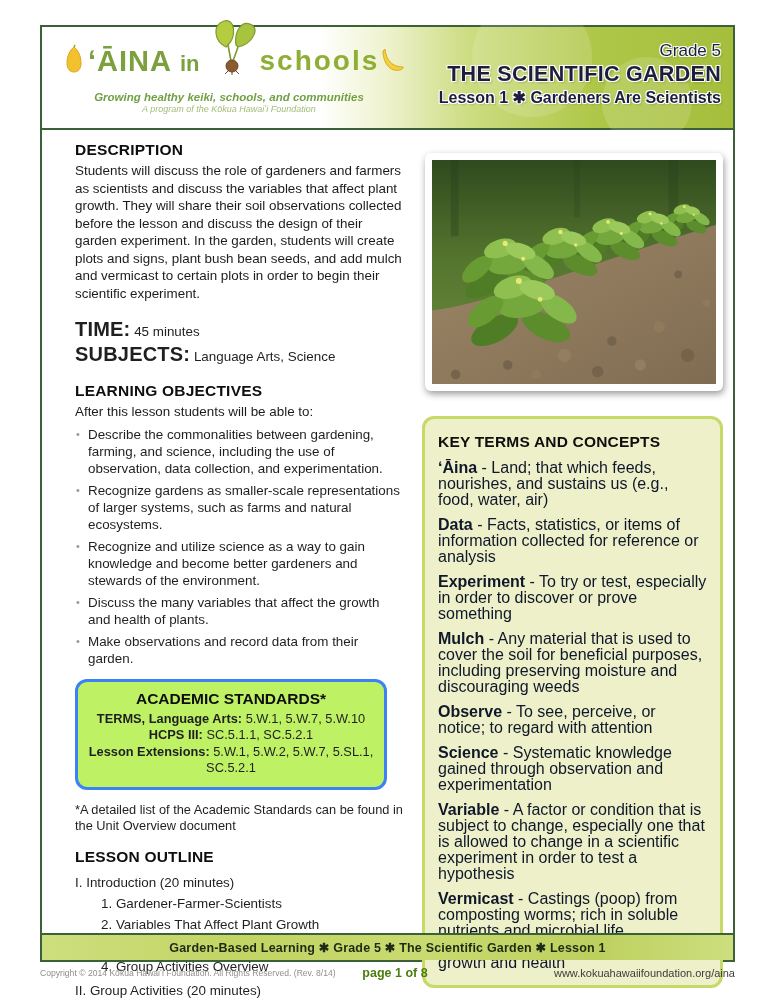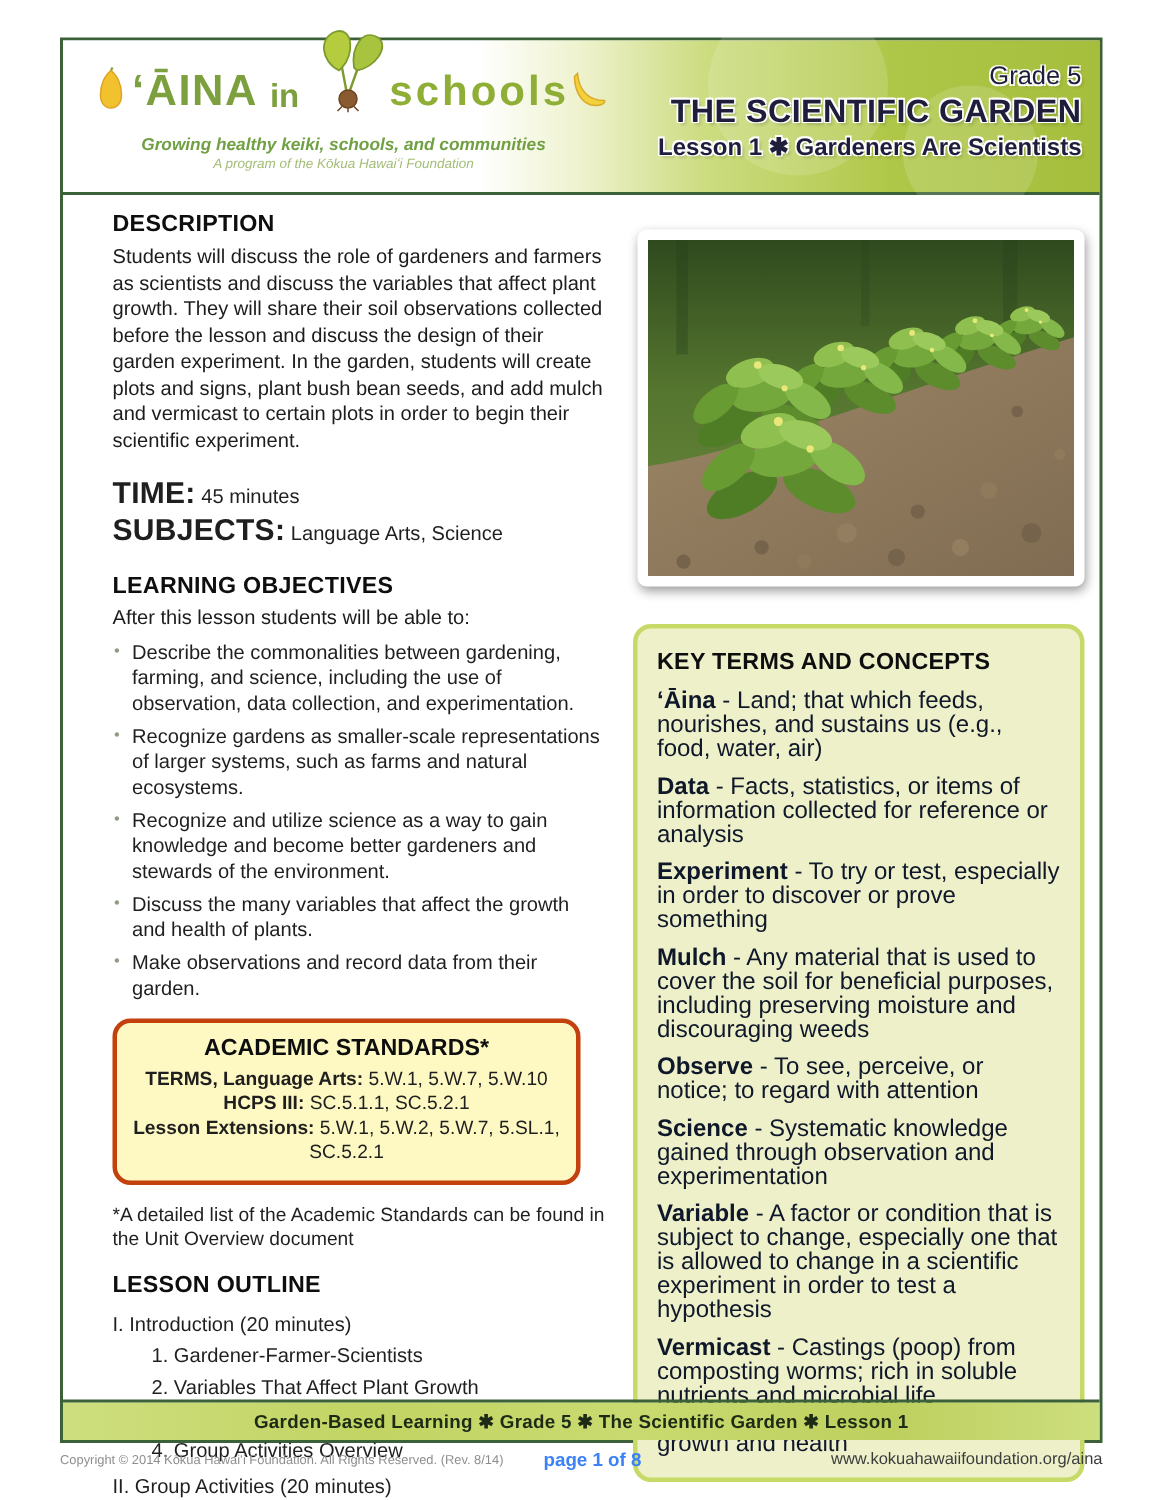--- a/index.html
+++ b/index.html
@@ -36,22 +36,22 @@
   .body-text { font-size:13.4px; line-height:17.5px; color:#1c1c1c; }
   .meta-line { font-size:13.4px; margin-top:2px; }
   .meta-line b { font-size:20px; letter-spacing:.2px; }
   .gap-lg { margin-top:16px; }
   ul.objectives { list-style:none; margin-top:2px; }
   ul.objectives li { position:relative; padding-left:13px; margin-top:5px;
     font-size:13.4px; line-height:17px; }
   ul.objectives li::before { content:"•"; position:absolute; left:1px; top:0;
     color:#8d9c82; font-size:11px; }
 
-  .standards-box { margin:12px 0 0 0; width:312px; background:#fef9c3;
-    border:3px solid #c2410c; border-radius:12px; padding:8px 10px 10px 10px; text-align:center; }
+  .standards-box { margin:12px 0 0 0; width:312px; background:#bef264;
+    border:3px solid #3b82f6; border-radius:12px; padding:8px 10px 10px 10px; text-align:center; }
   .standards-box .bx-title { font-size:15.5px; font-weight:bold; color:#0e0e0e; margin-bottom:3px; }
   .standards-box .row { font-size:12.8px; line-height:16.5px; }
   .footnote { margin-top:12px; font-size:12.8px; line-height:16px; }
 
   .outline { margin-top:14px; }
   .outline .roman { font-size:13.4px; margin-top:9px; }
   .outline ol { list-style:none; margin:2px 0 0 0; }
   .outline ol li { font-size:13.4px; margin-top:6px; padding-left:26px; }
 
   
@@ -71,21 +71,21 @@
   
   .footbar { position:absolute; left:0; right:0; bottom:0; height:27px;
     border-top:2px solid #3c6138;
     background:linear-gradient(90deg,#cdde7e,#c2d463 30%,#c9da70 55%,#bdd05e 80%,#cdde7e);
     display:flex; align-items:center; justify-content:center; }
   .footbar span { font-size:12.5px; font-weight:bold; color:#1d2a15; letter-spacing:.2px; }
 
   .bottom-line { position:absolute; left:40px; top:966px; width:695px;
     display:flex; align-items:center; }
   .copyright { width:300px; font-size:8.6px; color:#8e8e8e; }
-  .pagenum { width:110px; text-align:center; font-size:12.5px; font-weight:bold; color:#3b82f6; }
+  .pagenum { width:110px; text-align:center; font-size:12.5px; font-weight:bold; color:#4d7c0f; }
   .site-url { flex:1; text-align:right; font-size:11px; color:#3c3c3c; }
 </style>
 </head>
 <body>
 
 <div class="page">
   <div class="frame">
 
     <header class="header">
       <div class="wm" style="left:430px; top:-30px; width:120px; height:120px;"></div>

